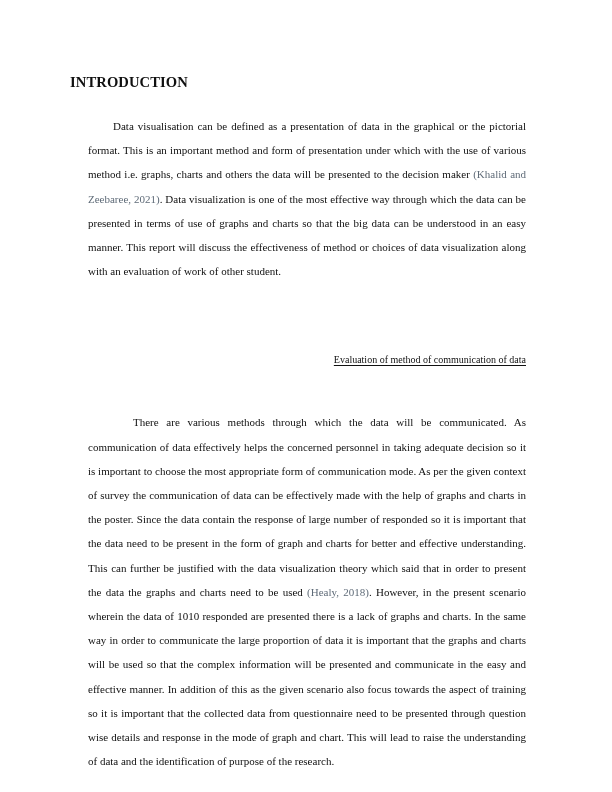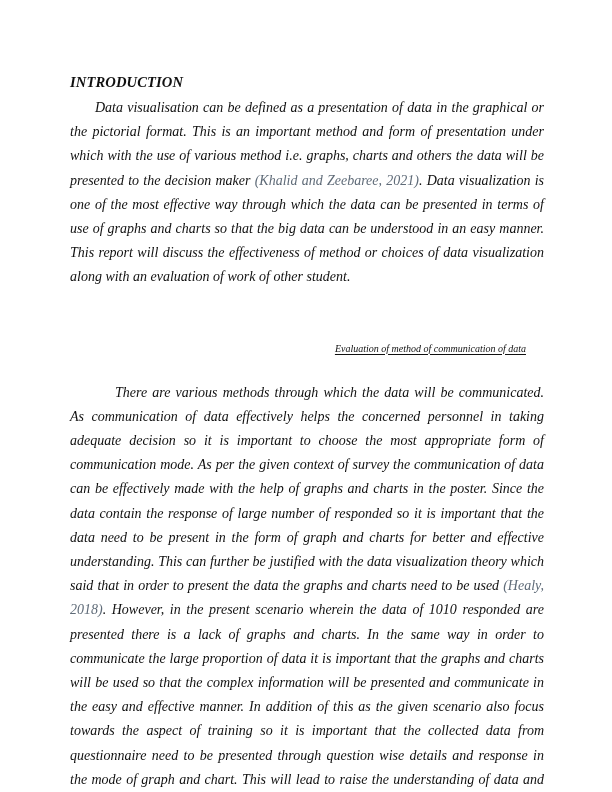--- a/index.html
+++ b/index.html
@@ -15,21 +15,20 @@
     color: #101010;
     -webkit-font-smoothing: antialiased;
   }
   .page {
     position: relative;
     width: 612px;
     height: 792px;
     background: #ffffff;
     box-sizing: border-box;
     padding: 70px 69px 0 70px;
-    font-style: italic;
   }
   .doc-body {
     width: 474px;
   }
   h1.section-heading {
     font-size: 14.6px;
     font-weight: bold;
     line-height: 24px;
     margin: 0;
     padding: 0;
@@ -42,23 +41,23 @@
     line-height: 24px;
     margin: 18px;
     padding: 0;
     text-align: right;
   }
   .sub-heading span.u {
     text-decoration: underline;
     text-underline-offset: 2px;
   }
   p.para {
-    font-size: 14px;
+    font-size: 11px;
     line-height: 24.2px;
-    margin: 0;
+    margin: 18px;
     padding: 0;
     text-align: justify;
     text-justify: inter-word;
     hyphens: none;
   }
   p.para.indent-sm { text-indent: 25px; }
   p.para.indent-lg { text-indent: 45px; }
   .cite {
     color: #5f6b78;
   }

